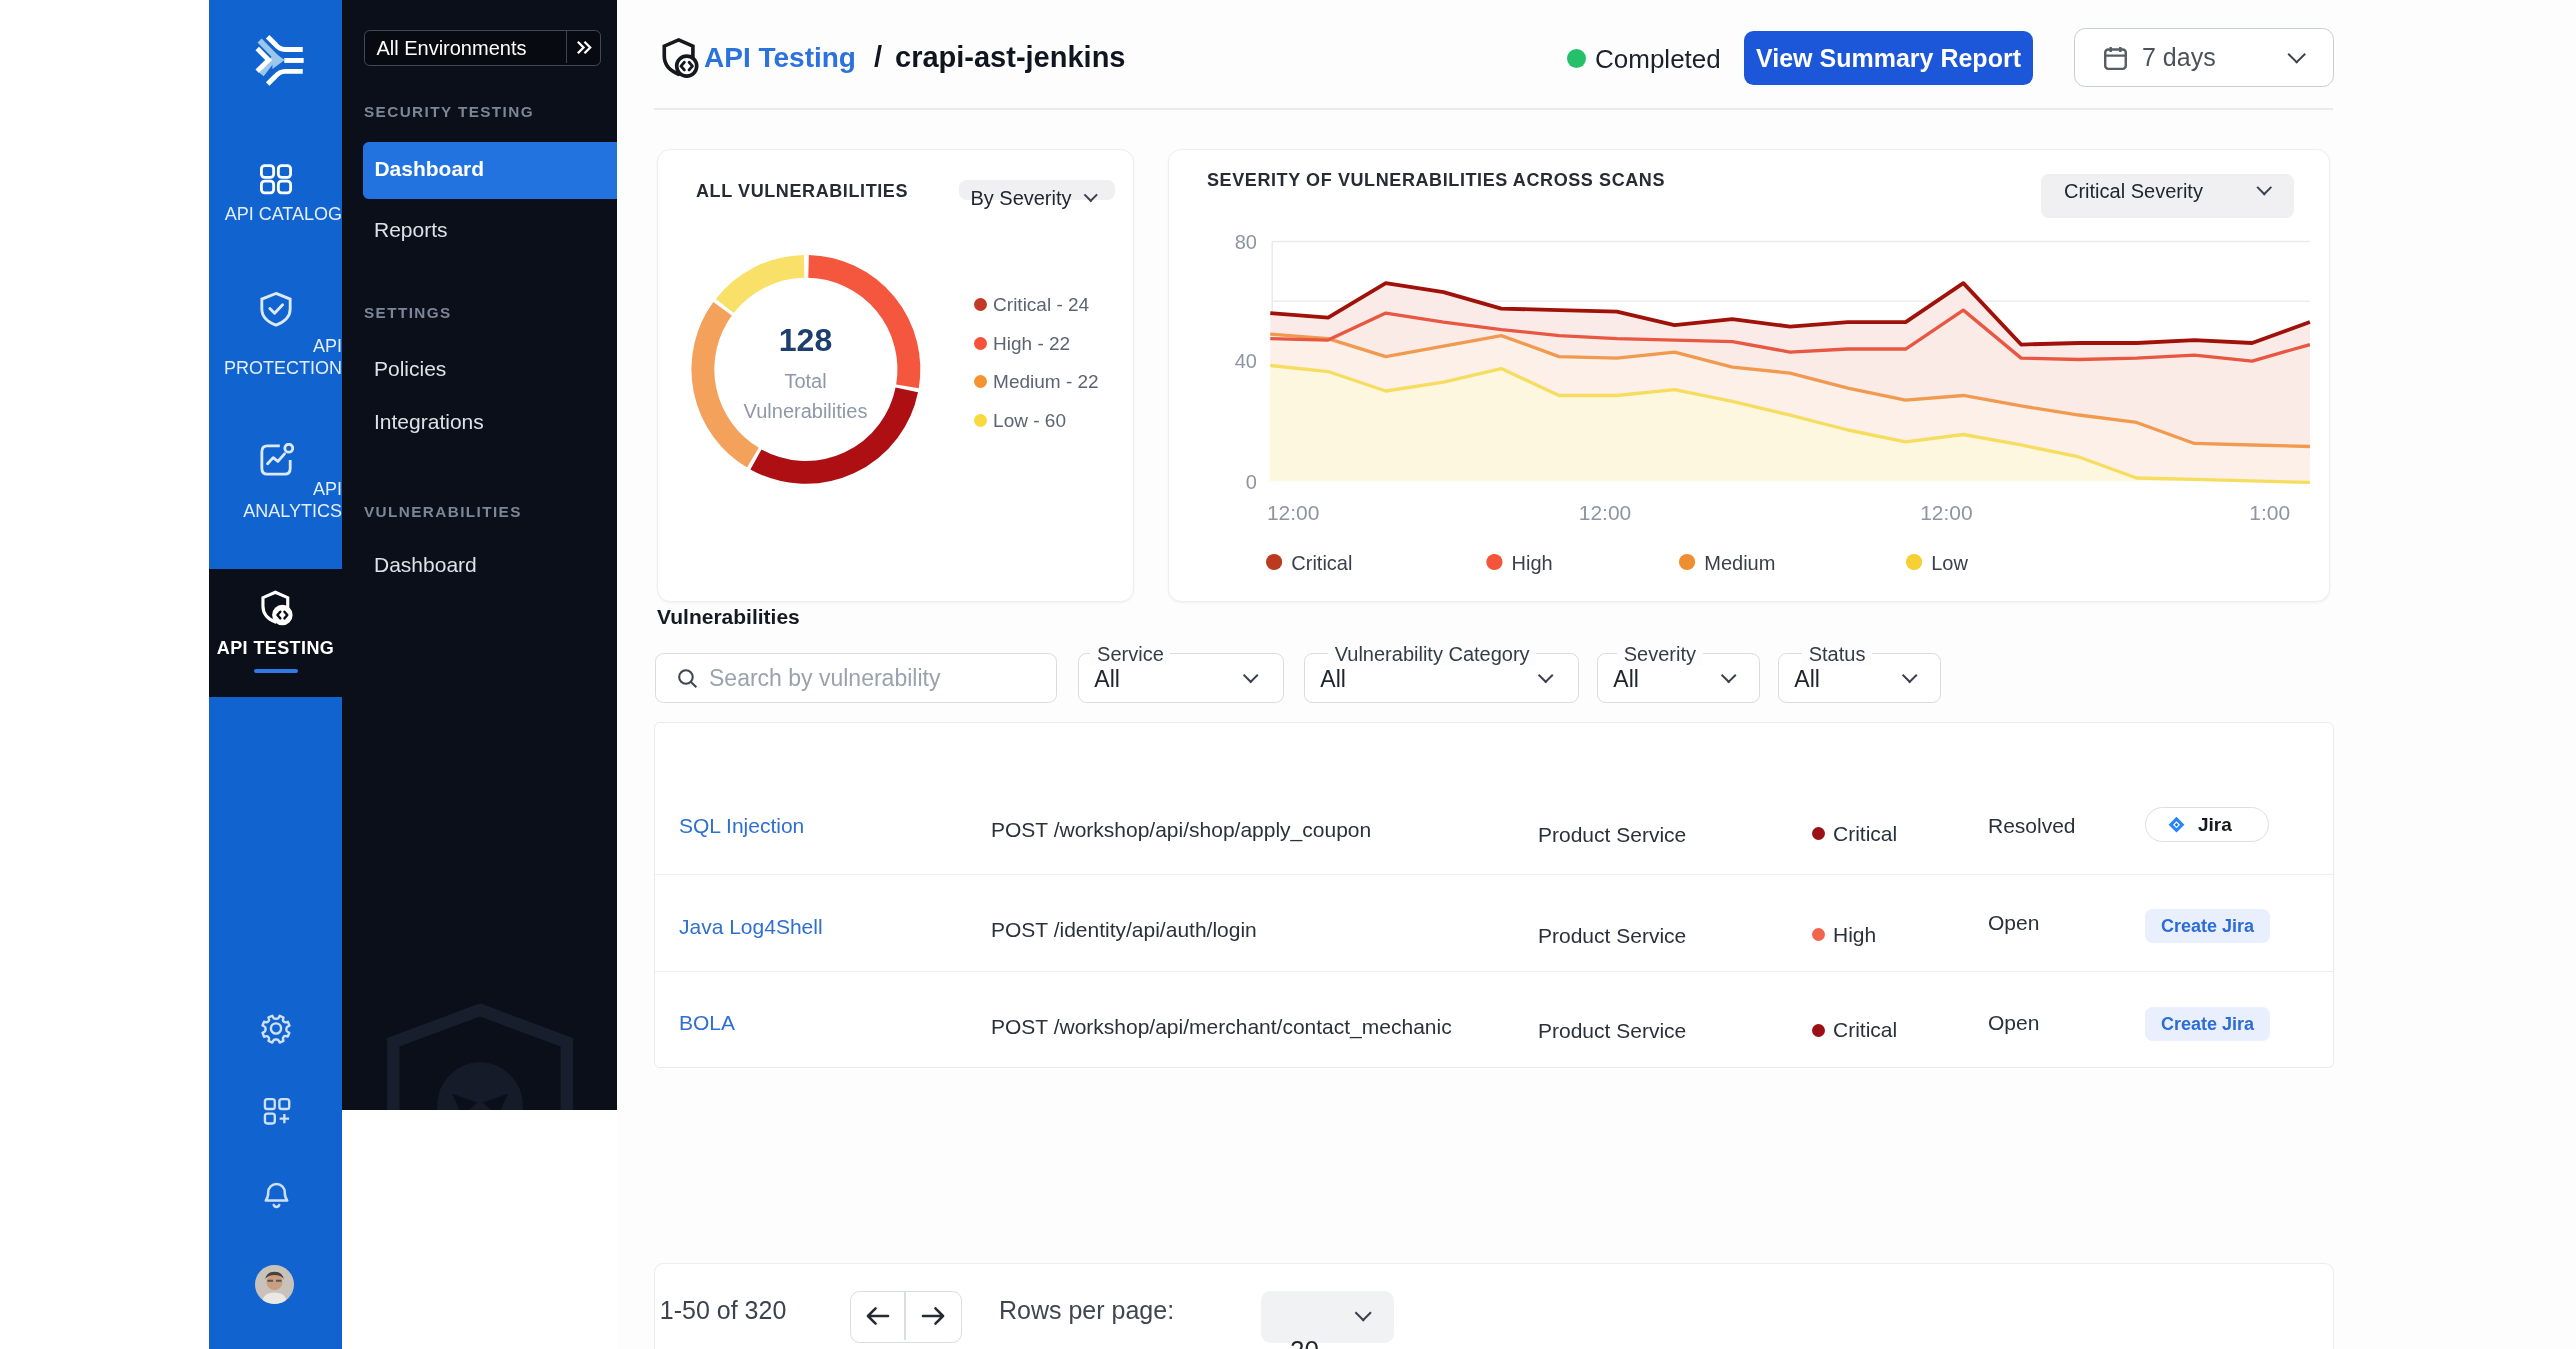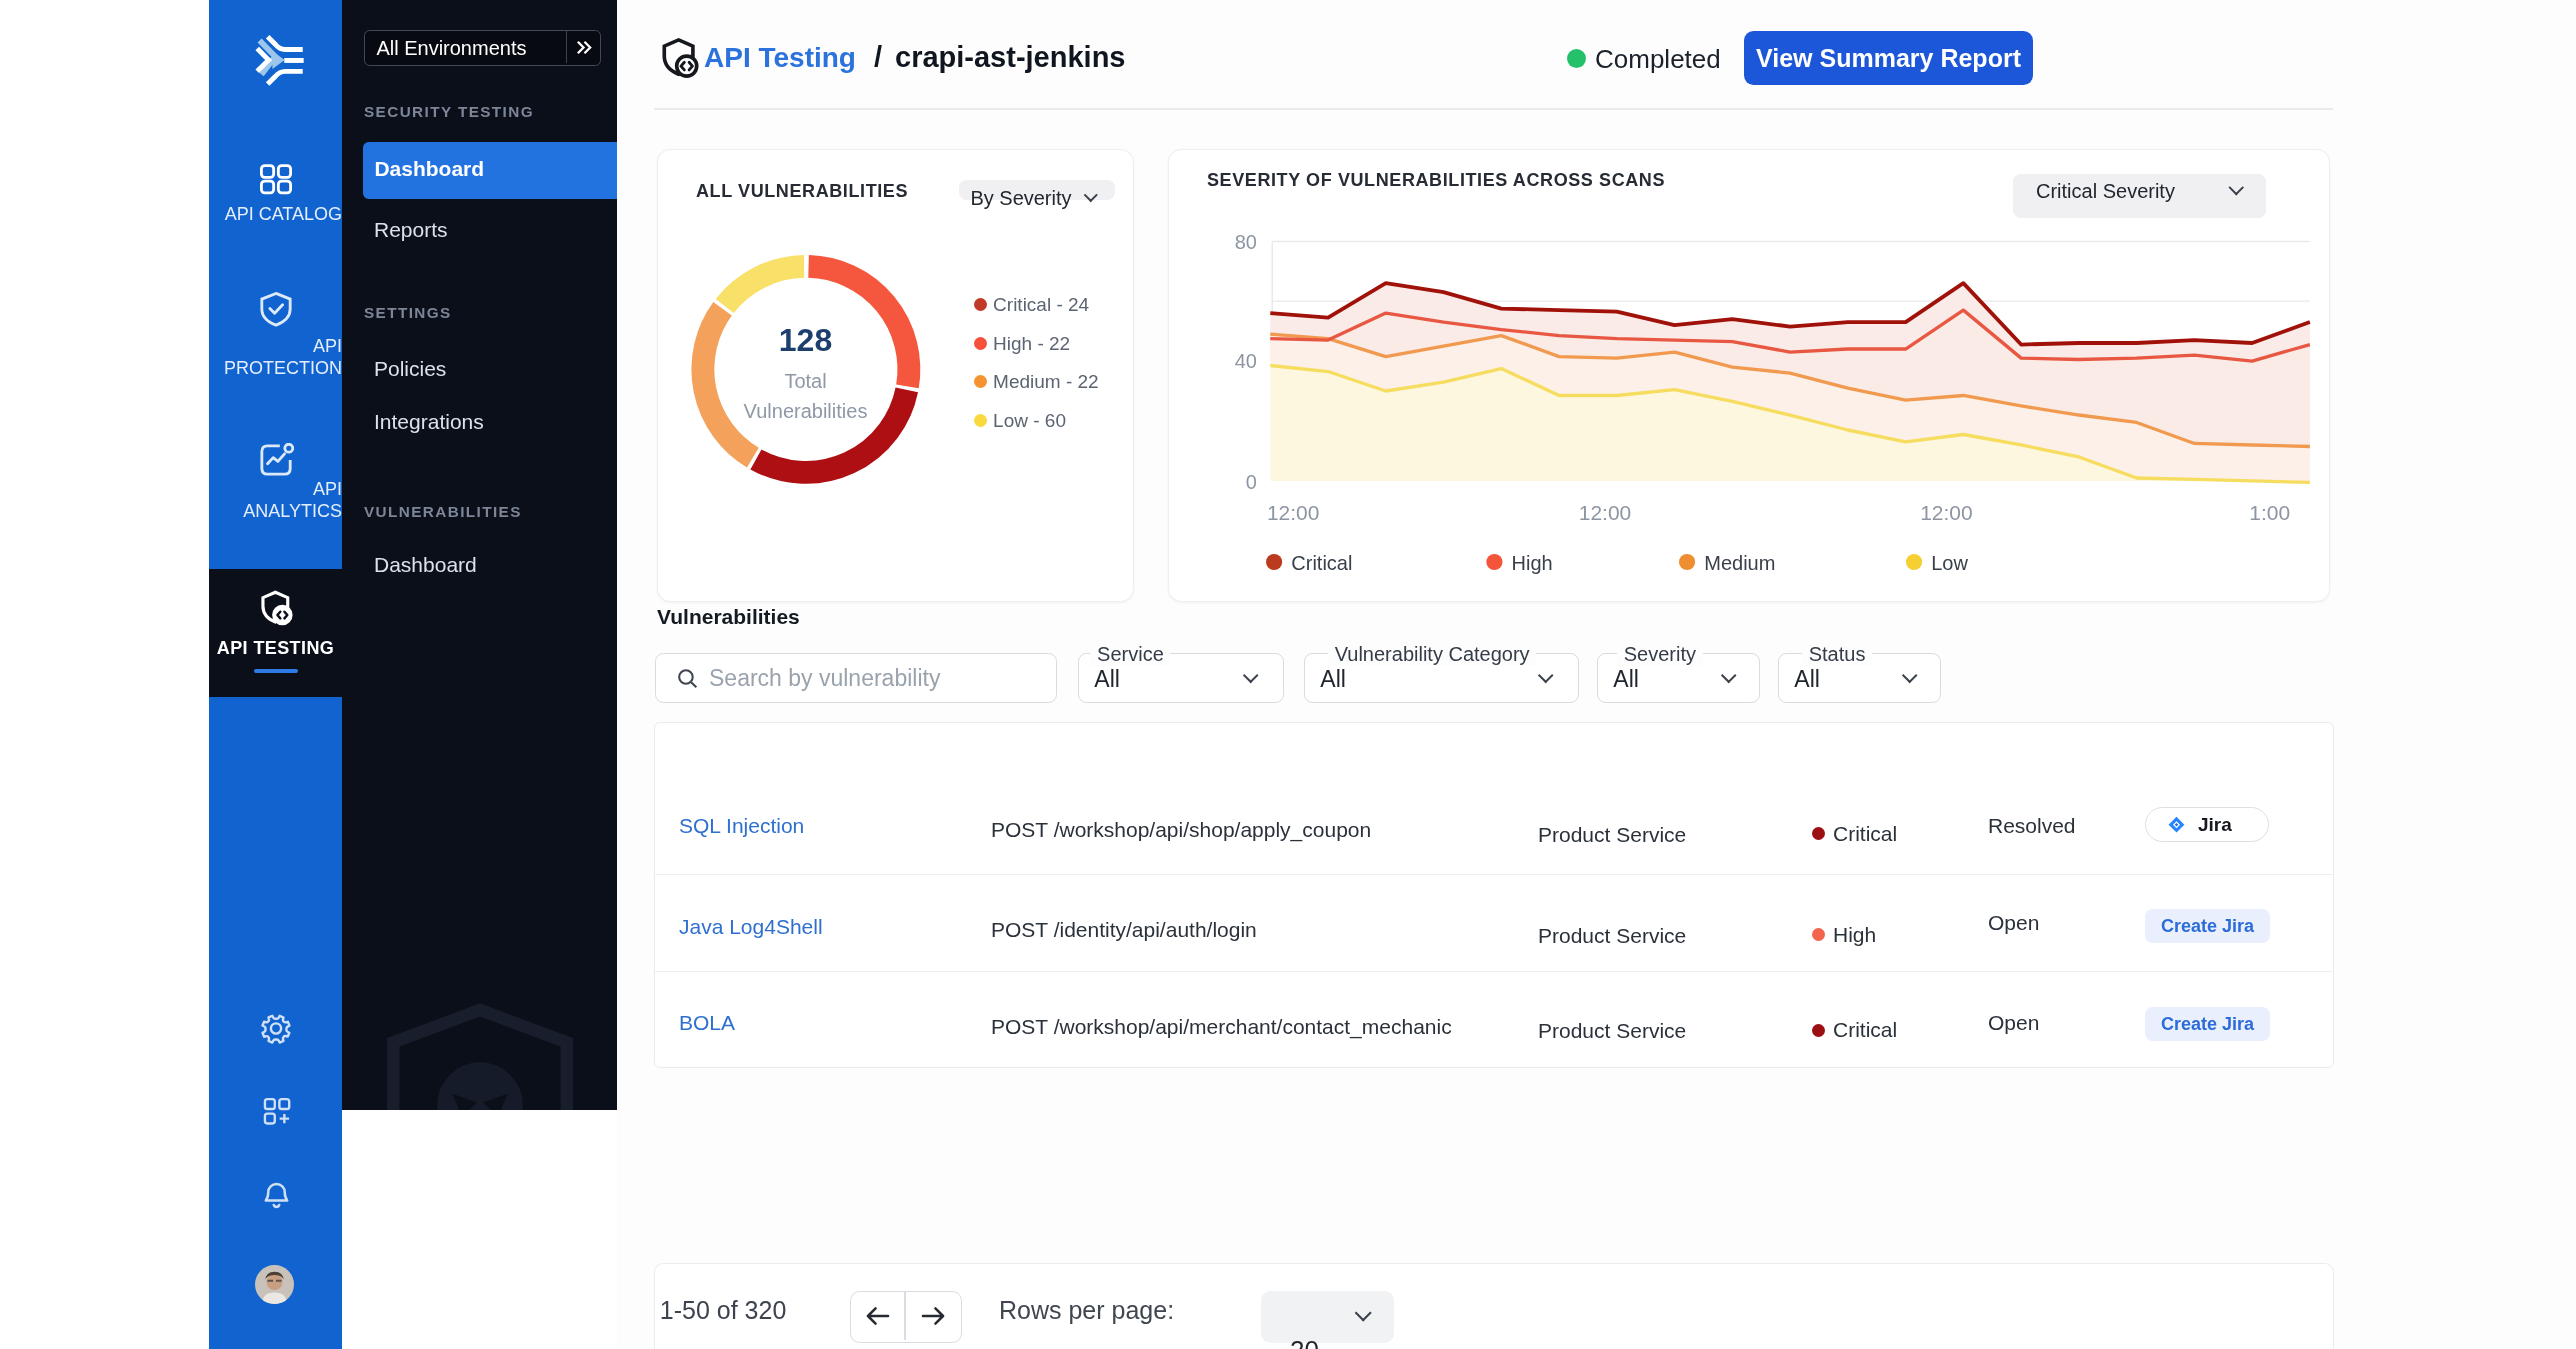--- a/index.html
+++ b/index.html
@@ -182,20 +182,28 @@
       <path d="M21,3 L36,9.5 L36,20 C36,29 30,35.5 21,39 C12,35.5 6,29 6,20 L6,9.5 Z" fill="none" stroke="#15181d" stroke-width="3.8"></path>
       <circle cx="29.5" cy="30.5" r="10.5" fill="#ffffff" stroke="#15181d" stroke-width="3.8"></circle>
       <path d="M27,26.5 L23.5,30.5 L27,34.5 M32,26.5 L35.5,30.5 L32,34.5" fill="none" stroke="#15181d" stroke-width="3" stroke-linecap="round" stroke-linejoin="round"></path>
     </svg>
     <div class="abs" style="left:87px;top:42px;font-size:28px;font-weight:bold;color:#2b72dd;">API Testing</div>
     <div class="abs" style="left:257px;top:41px;font-size:29px;font-weight:bold;color:#10161f;">/</div>
     <div class="abs" style="left:278px;top:41px;font-size:29px;font-weight:bold;color:#10161f;">crapi-ast-jenkins</div>
     <div class="abs" style="left:950px;top:49px;width:19px;height:19px;border-radius:50%;background:#24c06a;"></div>
     <div class="abs" style="left:978px;top:44px;font-size:26px;color:#1a212b;">Completed</div>
     <div class="abs" style="left:1127px;top:30.5px;width:289px;height:54px;border-radius:9.5px;background:#1b57d8;color:#fff;font-weight:bold;font-size:25px;text-align:center;line-height:54px;">View Summary Report</div>
+    <div class="abs" style="left:1457px;top:28px;width:260px;height:59px;border:1.9px solid #c8ccd3;border-radius:11.4px;background:#fff;">
+      <svg class="abs" style="left:26px;top:14.3px" width="29" height="30" viewBox="0 0 24 24">
+        <rect x="3.5" y="5" width="17" height="16" rx="2.5" fill="none" stroke="#565d66" stroke-width="2"></rect>
+        <path d="M3.5,10 L20.5,10 M8,2.8 L8,7 M16,2.8 L16,7" stroke="#565d66" stroke-width="2" fill="none"></path>
+      </svg>
+      <div class="abs" style="left:67px;top:14.3px;font-size:25px;color:#4a525c;">7 days</div>
+      <div class="chev" style="left:215px;top:19px;"></div>
+    </div>
   </div>
   <div id="hdivider" class="abs"></div>
 
   <div class="card" style="left:40px;top:149px;width:477px;height:453px;">
     <div class="cardtitle" style="left:38px;top:30.5px;">ALL VULNERABILITIES</div>
     <div class="pill" style="left:301px;top:30px;width:156px;height:20px;">
       <span style="position:absolute;left:11.4px;top:6.7px;">By Severity</span>
       <div class="chev" style="left:127px;top:9.5px;width:9.5px;height:9.5px;border-width:2.5px;"></div>
     </div>
     <svg class="abs" style="left:0px;top:0px" width="477" height="453" viewBox="0 0 500 475">
@@ -207,21 +215,21 @@
     <div class="abs" style="left:52px;top:172px;width:191px;text-align:center;font-size:32px;font-weight:bold;color:#1d3f6e;">128</div>
     <div class="abs" style="left:52px;top:216px;width:191px;text-align:center;font-size:20px;color:#8f98a6;line-height:30px;">Total<br>Vulnerabilities</div>
     <div class="legrow" style="left:316px;top:144px;"><span class="dot" style="width:13.4px;height:13.4px;background:#c13a27;margin-right:5.7px;"></span>Critical - 24</div>
     <div class="legrow" style="left:316px;top:183px;"><span class="dot" style="width:13.4px;height:13.4px;background:#f5513b;margin-right:5.7px;"></span>High - 22</div>
     <div class="legrow" style="left:316px;top:221px;"><span class="dot" style="width:13.4px;height:13.4px;background:#f49330;margin-right:5.7px;"></span>Medium - 22</div>
     <div class="legrow" style="left:316px;top:260px;"><span class="dot" style="width:13.4px;height:13.4px;background:#fad93e;margin-right:5.7px;"></span>Low - 60</div>
   </div>
 
   <div class="card" style="left:551px;top:149px;width:1162px;height:453px;">
     <div class="cardtitle" style="left:38px;top:20px;">SEVERITY OF VULNERABILITIES ACROSS SCANS</div>
-    <div class="pill" style="left:844px;top:24px;width:253px;height:44px;">
+    <div class="pill" style="left:872px;top:24px;width:253px;height:44px;">
       <span style="position:absolute;left:23px;top:5.7px;">Critical Severity</span>
       <div class="chev" style="left:218px;top:7.6px;width:10.5px;height:10.5px;border-width:2.5px;"></div>
     </div>
     <svg class="abs" style="left:0;top:0" width="1162" height="453" viewBox="0 0 1218 475">
       <line x1="108" y1="96" x2="1196" y2="96" stroke="#e9e9eb" stroke-width="1.5"></line>
       <line x1="108" y1="158.5" x2="1196" y2="158.5" stroke="#e9e9eb" stroke-width="1.5"></line>
       <line x1="108" y1="96" x2="108" y2="347" stroke="#e9e9eb" stroke-width="1.5"></line>
       <text x="92" y="104" font-size="21" fill="#8d95a2" text-anchor="end">80</text>
       <text x="92" y="229" font-size="21" fill="#8d95a2" text-anchor="end">40</text>
       <text x="92" y="355" font-size="21" fill="#8d95a2" text-anchor="end">0</text>

